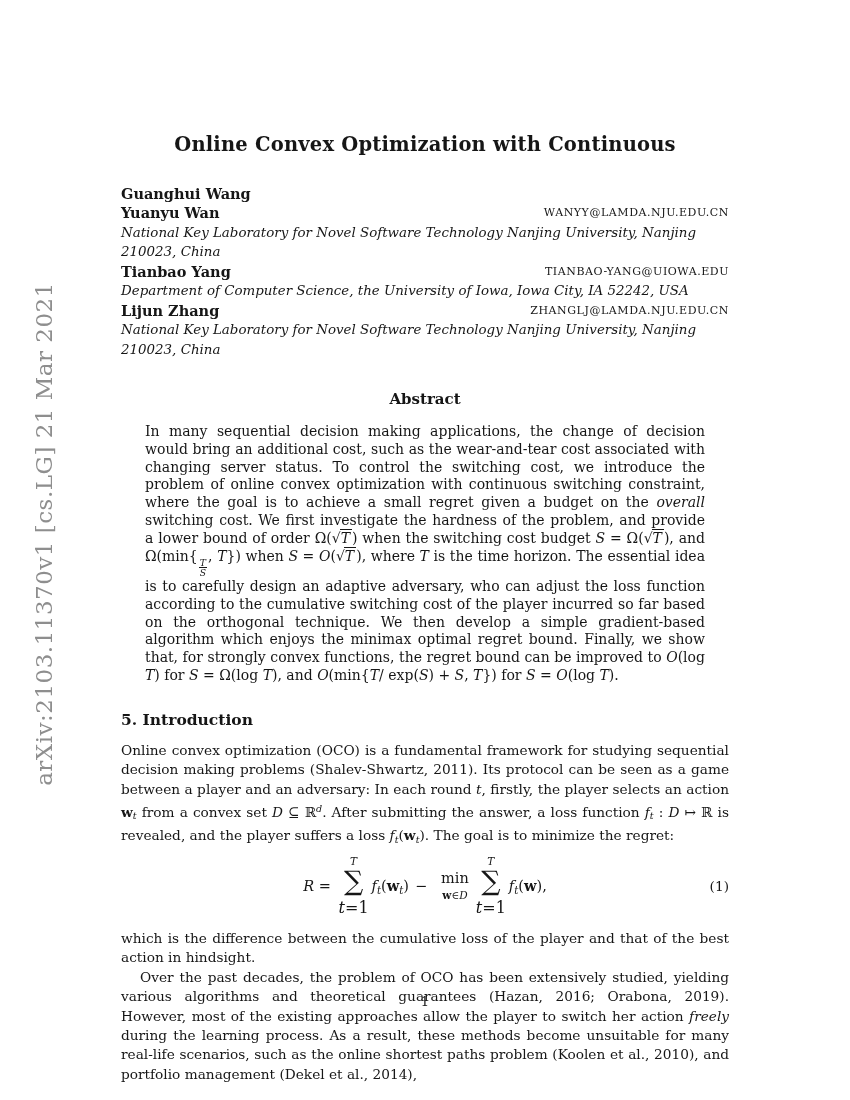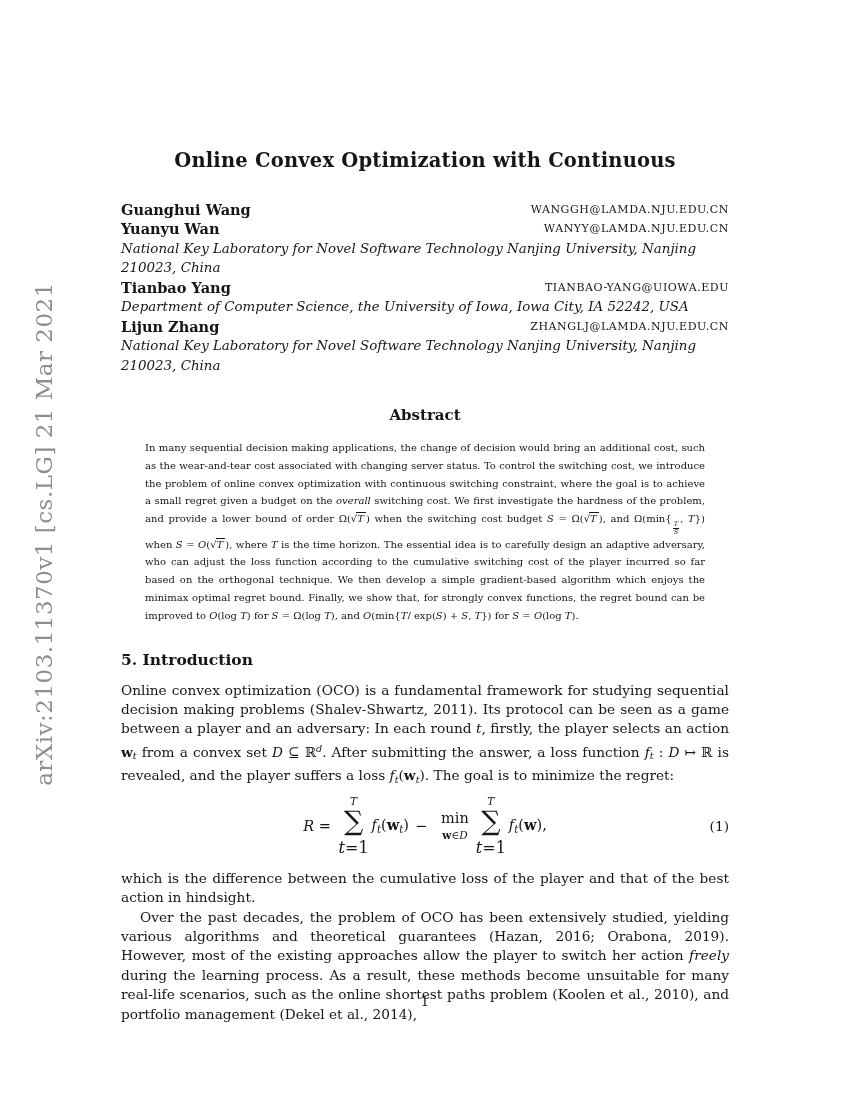--- a/index.html
+++ b/index.html
@@ -19,21 +19,21 @@
     text-align: center;
     transform: rotate(-90deg);
     transform-origin: center;
     font-size: 23px;
     color: #8e8e8e;
     white-space: nowrap;
     letter-spacing: 0.5px;
   }
   .content {
     position: absolute;
-    left: 121px; top: 16px;
+    left: 121px; top: 0;
     width: 608px;
   }
   .title {
     margin-top: 131px;
     text-align: center;
     font-size: 19.5px;
     font-weight: bold;
     line-height: 28.5px;
     letter-spacing: 0.2px;
   }
@@ -49,21 +49,21 @@
   .affil-row { font-style: italic; font-size: 13.4px; line-height: 19.5px; }
 
   .abstract-heading {
     margin-top: 31px;
     text-align: center;
     font-weight: bold;
     font-size: 15px;
   }
   .abstract-body {
     margin: 15px 24px 0 24px;
-    font-size: 10px;
+    font-size: 14px;
     line-height: 17.8px;
     text-align: justify;
   }
   .section-heading {
     margin-top: 25px;
     font-size: 15.5px;
     font-weight: bold;
   }
   .para {
     margin-top: 12px;
@@ -155,21 +155,20 @@
 
   <div class="content">
 
     <div class="title">
       <div>Online Convex Optimization with Continuous</div>
     </div>
 
     <div class="authors">
       <div class="author-row">
         <span class="author-name">Guanghui Wang</span>
-        <span class="author-email">WANGGH@LAMDA.NJU.EDU.CN</span>
       </div>
       <div class="author-row">
         <span class="author-name">Yuanyu Wan</span>
         <span class="author-email">WANYY@LAMDA.NJU.EDU.CN</span>
       </div>
       <div class="affil-row">National Key Laboratory for Novel Software Technology Nanjing University, Nanjing 210023, China</div>
       <div class="author-row">
         <span class="author-name">Tianbao Yang</span>
         <span class="author-email">TIANBAO-YANG@UIOWA.EDU</span>
       </div>

